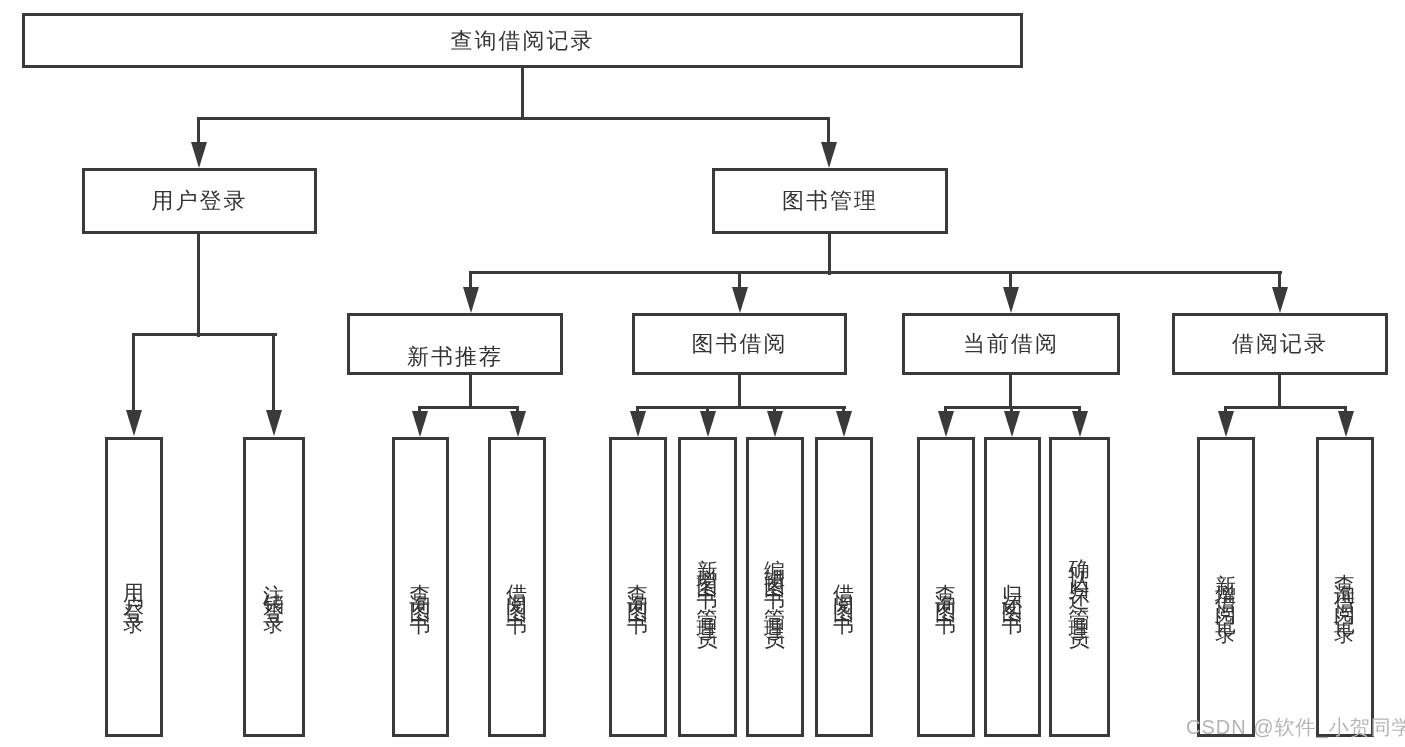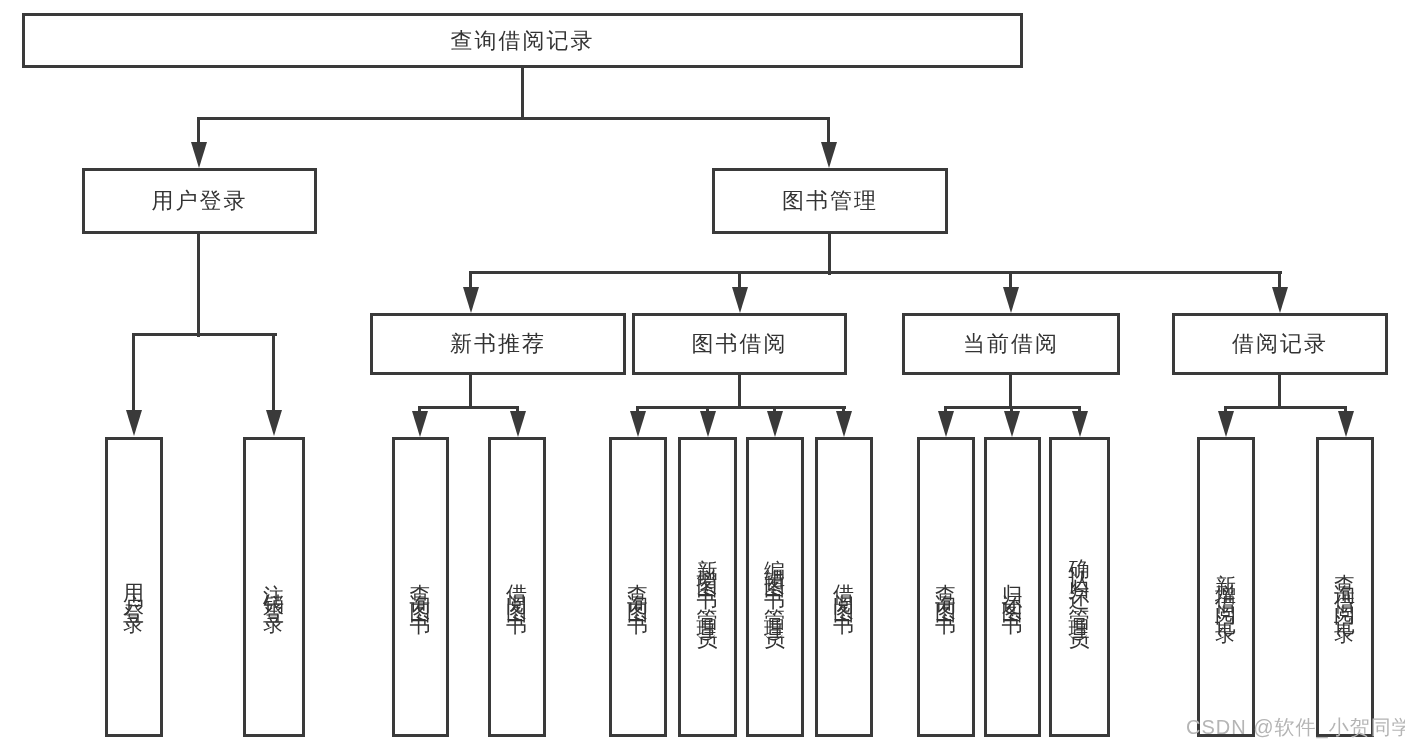--- a/index.html
+++ b/index.html
@@ -61,21 +61,21 @@
   <div class="ln" style="left:469px;top:271px;width:813px;height:3px;"></div>
   <div class="ln" style="left:469px;top:271px;width:3px;height:20px;"></div>
   <div class="ah" style="left:463px;top:287px;"></div>
   <div class="ln" style="left:738px;top:271px;width:3px;height:20px;"></div>
   <div class="ah" style="left:732px;top:287px;"></div>
   <div class="ln" style="left:1009px;top:271px;width:3px;height:20px;"></div>
   <div class="ah" style="left:1003px;top:287px;"></div>
   <div class="ln" style="left:1278px;top:271px;width:3px;height:20px;"></div>
   <div class="ah" style="left:1272px;top:287px;"></div>
 
-  <div class="box" style="left:370px;top:313px;width:256px;height:62px;">
+  <div class="box" style="left:347px;top:313px;width:216px;height:62px;align-items:flex-end;">
     <span class="hlabel">新书推荐</span>
   </div>
   <div class="box" style="left:902px;top:313px;width:218px;height:62px;">
     <span class="hlabel">当前借阅</span>
   </div>
   <div class="box" style="left:632px;top:313px;width:215px;height:62px;">
     <span class="hlabel">图书借阅</span>
   </div>
   <div class="box" style="left:1172px;top:313px;width:216px;height:62px;">
     <span class="hlabel">借阅记录</span>

